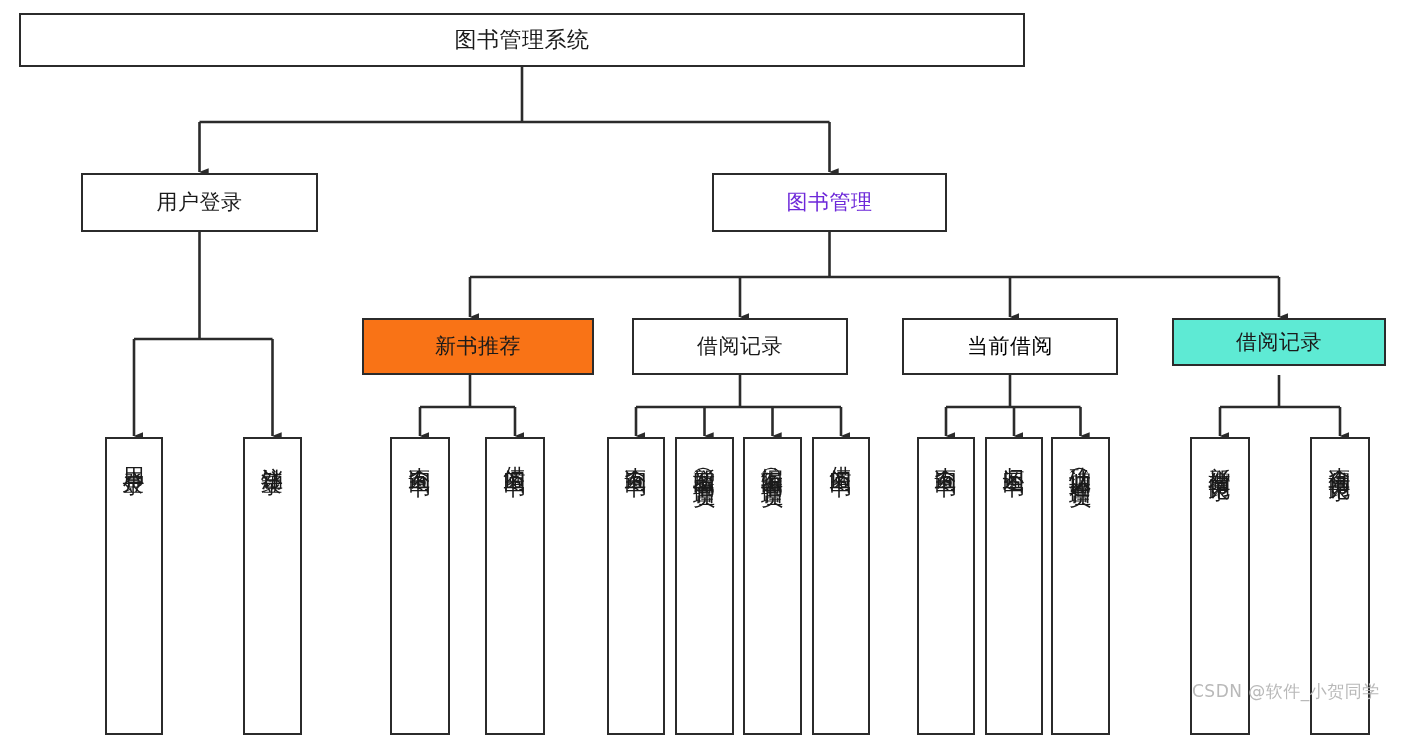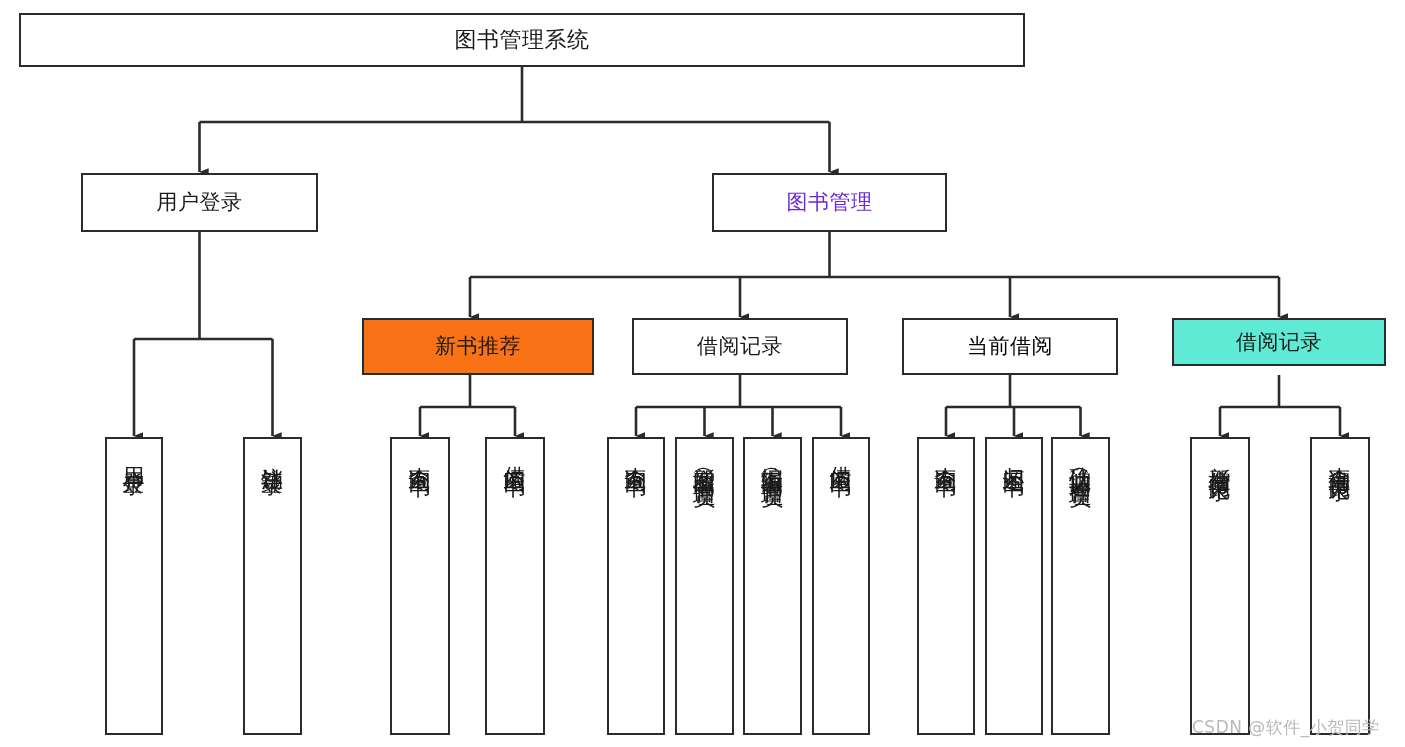--- a/index.html
+++ b/index.html
@@ -176,14 +176,14 @@
     <span class="node-label">确认归还（管理员）</span>
   </div>
 
   <div class="node vertical" style="left: 1190px; top: 437px; width: 60px; height: 298px; border-color: rgb(43, 43, 43); background: rgb(255, 255, 255); color: rgb(26, 26, 26);">
     <span class="node-label">新增借阅记录</span>
   </div>
   <div class="node vertical" style="left: 1310px; top: 437px; width: 60px; height: 298px; border-color: rgb(43, 43, 43); background: rgb(255, 255, 255); color: rgb(26, 26, 26);">
     <span class="node-label">查询借阅记录</span>
   </div>
 
-  <div class="watermark" style="left:1192px; top:716px;">CSDN @软件_小贺同学</div>
+  <div class="watermark" style="left:1192px; top:680px;">CSDN @软件_小贺同学</div>
 </div>
 
 </body></html>

